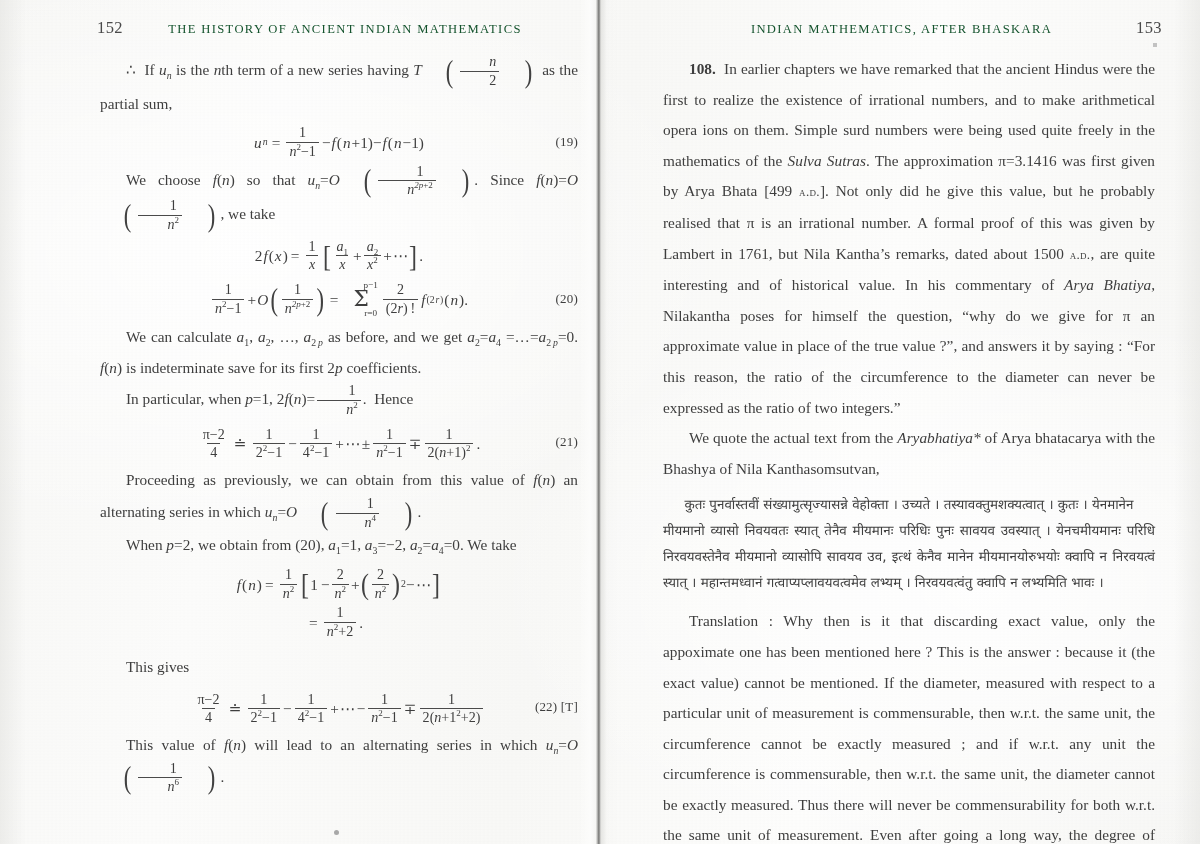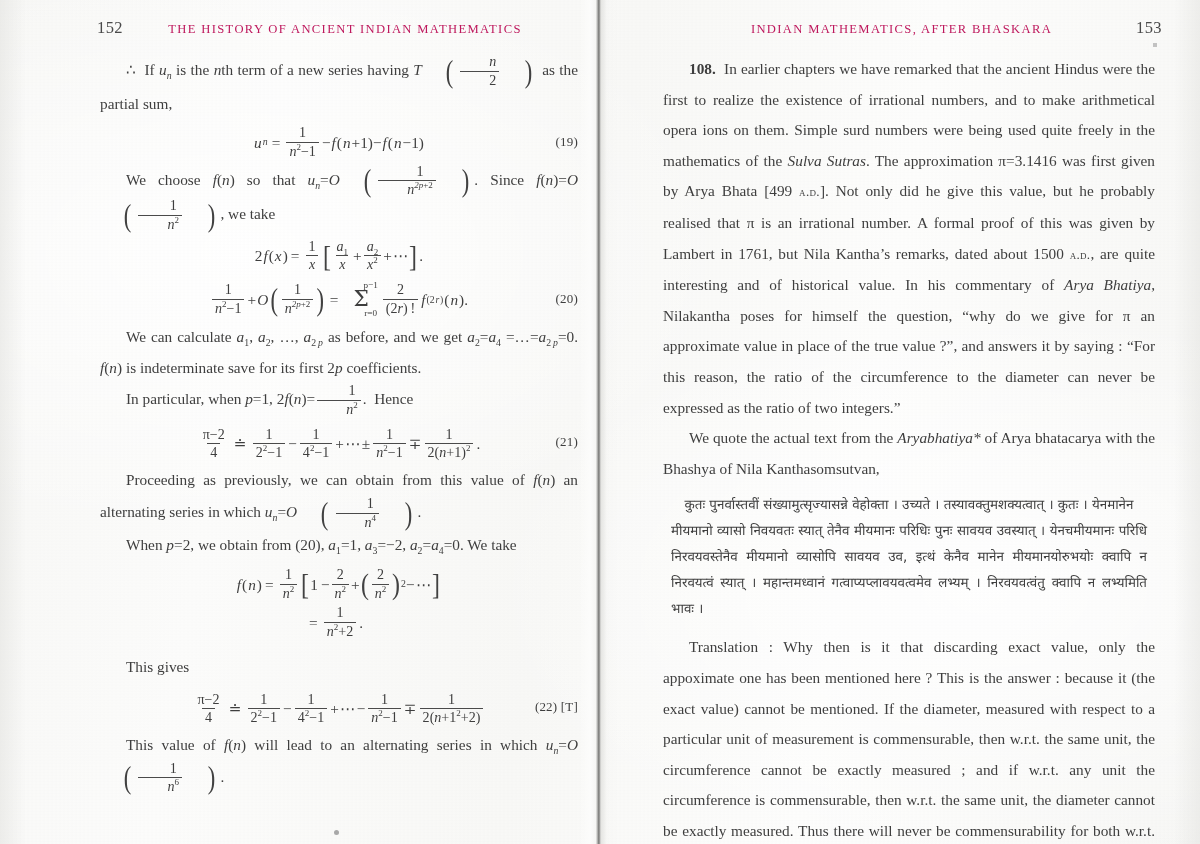--- a/index.html
+++ b/index.html
@@ -87,21 +87,21 @@
     color: #4a4a4a;
     font-family: "Liberation Serif", serif;
   }
   .head-title {
     flex: 1;
     text-align: center;
     font-size: 12.6px;
     letter-spacing: 1.35px;
     font-variant: small-caps;
     text-transform: uppercase;
-    color: #be185d;
+    color: #14532d;
     white-space: nowrap;
   }
   .left .head-title { padding-right: 18px; }
   .right .head-title { padding-left: 14px; }
 
   .body {
     position: absolute;
     top: 54px;
     font-size: 15.3px;
     line-height: 30.6px;
@@ -174,21 +174,21 @@
   .sumop .lim { font-size: .6em; padding-left: 19px; }
   .sumop .sig { font-size: 1.42em; line-height: .85; font-family: "DejaVu Serif", serif; }
 
   
   .sanskrit {
     font-family: "DejaVu Sans", sans-serif;
     font-size: 13.4px;
     line-height: 26px;
     color: #3f3f3f;
     text-align: justify;
-    margin: 8px 8px 6px;
+    margin: 8px 0 6px;
   }
   .sanskrit .first { display: block; text-align: center; }
   em, .it { font-style: italic; }
   .sc { font-variant: small-caps; font-size: .86em; letter-spacing: .3px; }
   .bold { font-weight: bold; }
 
   .speck {
     position: absolute;
     left: 334px;
     top: 830px;

